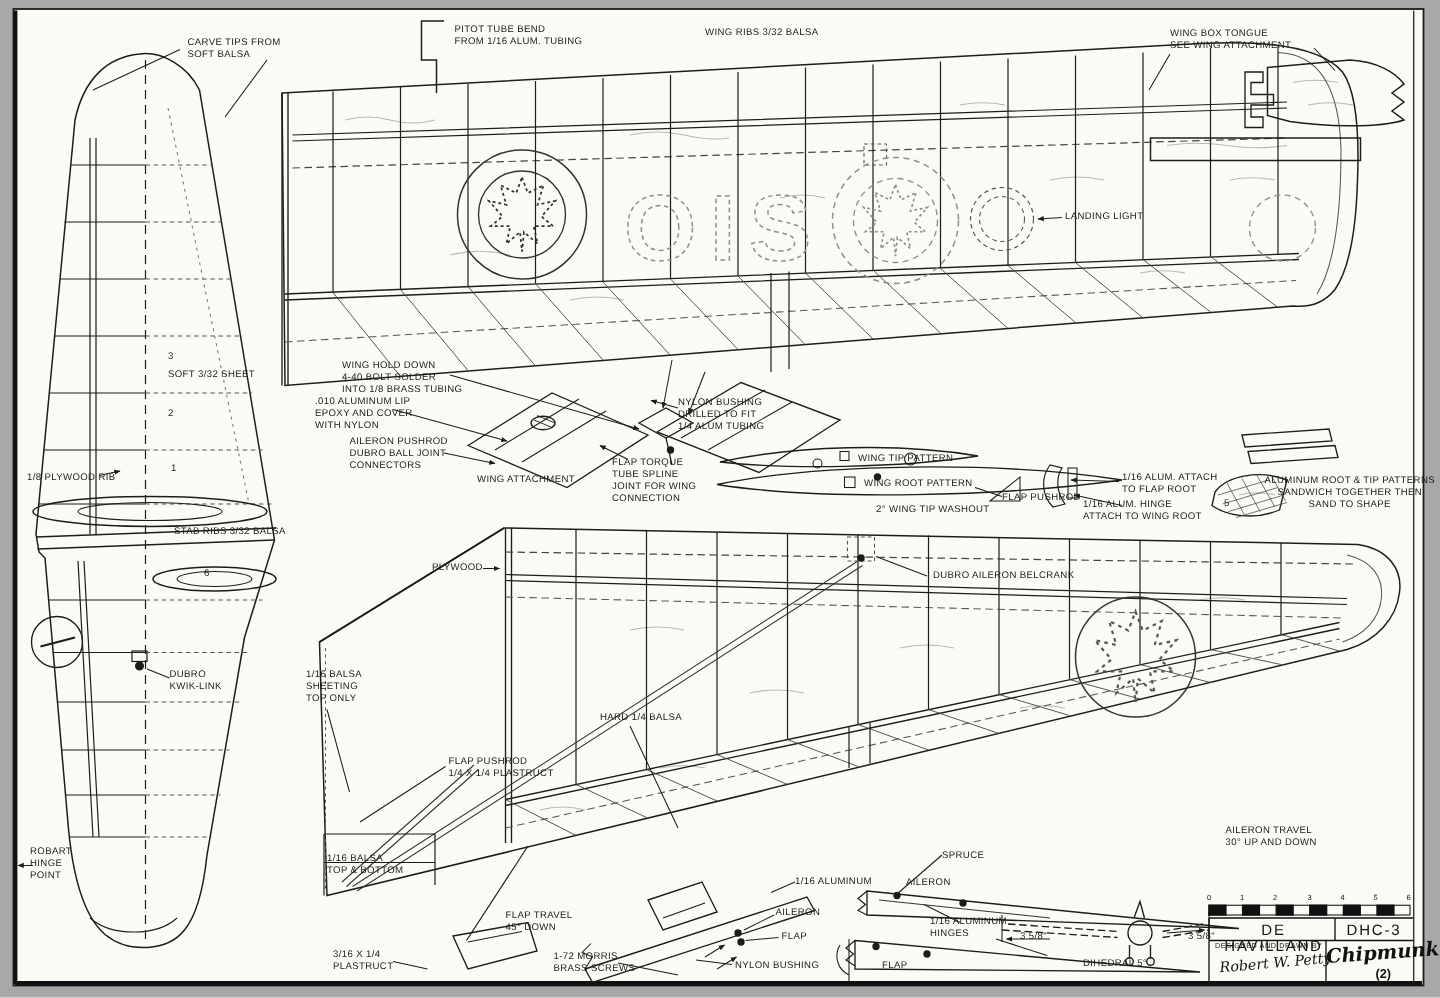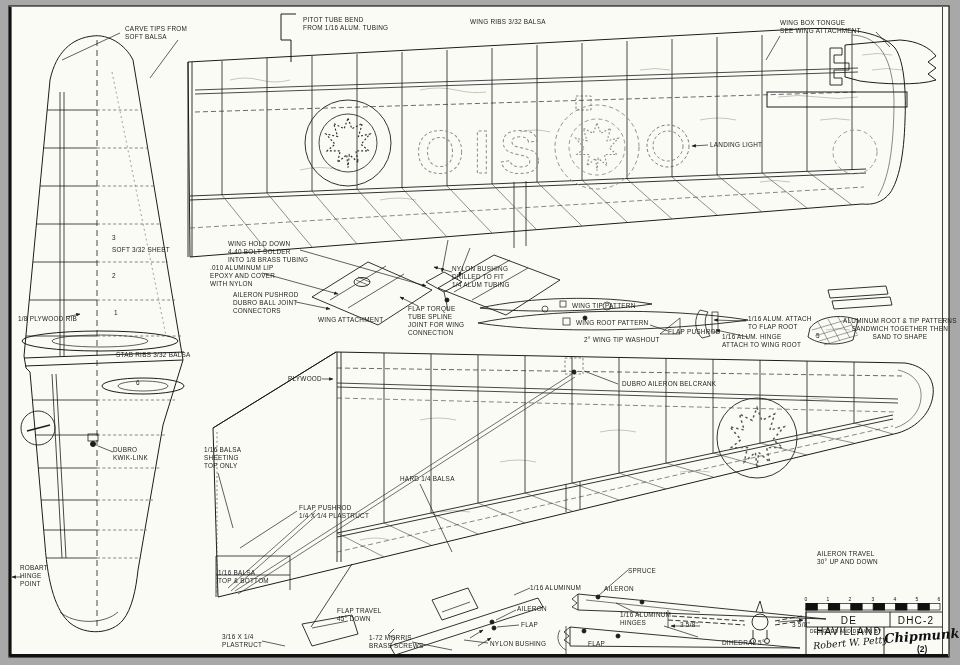--- a/index.html
+++ b/index.html
@@ -297,21 +297,21 @@
     <div class="lbl" style="left: 817px; top: 550px;">AILERON TRAVEL
 30° UP AND DOWN</div>
     <div class="lbl" style="left: 112px; top: 234px;">3</div>
     <div class="lbl" style="left: 112px; top: 272px;">2</div>
     <div class="lbl" style="left: 114px; top: 309px;">1</div>
     <div class="lbl" style="left: 136px; top: 379px;">6</div>
     <div class="lbl" style="left: 816px; top: 332px;">5</div>
   </div>
 
 <div class="tb tb-name" style="left:812px;top:615px;width:74px;">DE HAVILLAND</div>
-<div class="tb tb-name" style="left:893px;top:615px;width:46px;">DHC-2</div>
+<div class="tb tb-name" style="left:893px;top:615px;width:46px;">DHC-3</div>
 <div class="tb tb-small" style="left:810px;top:629px;">DESIGNED AND DRAWN BY</div>
 <div class="tb tb-sig" style="left:813px;top:637px;">Robert W. Petty</div>
 <div class="tb tb-chip" style="left:884px;top:629px;width:58px;">Chipmunk</div>
 <div class="tb tb-num" style="left:917px;top:644px;">(2)</div>
 <span class="scalenum" style="left:802px;top:596px;">0</span>
 <span class="scalenum" style="left:824px;top:596px;">1</span>
 <span class="scalenum" style="left:846px;top:596px;">2</span>
 <span class="scalenum" style="left:869px;top:596px;">3</span>
 <span class="scalenum" style="left:891px;top:596px;">4</span>
 <span class="scalenum" style="left:913px;top:596px;">5</span>

